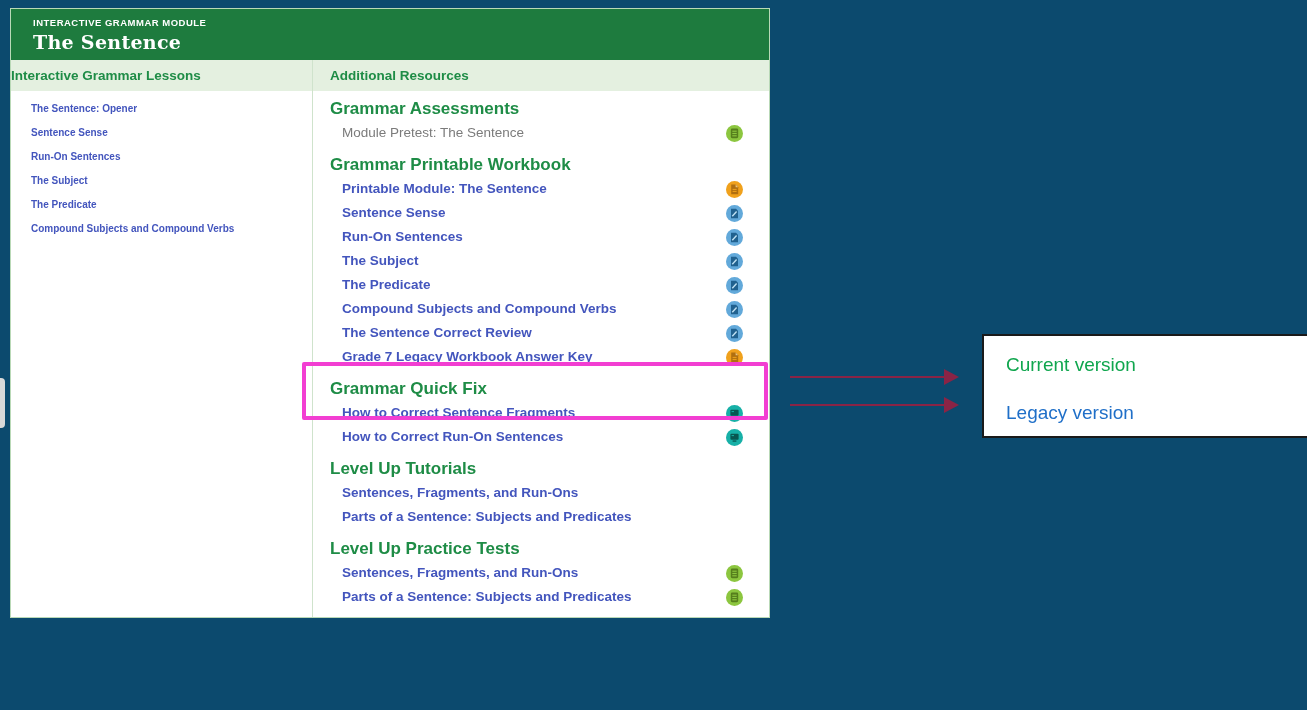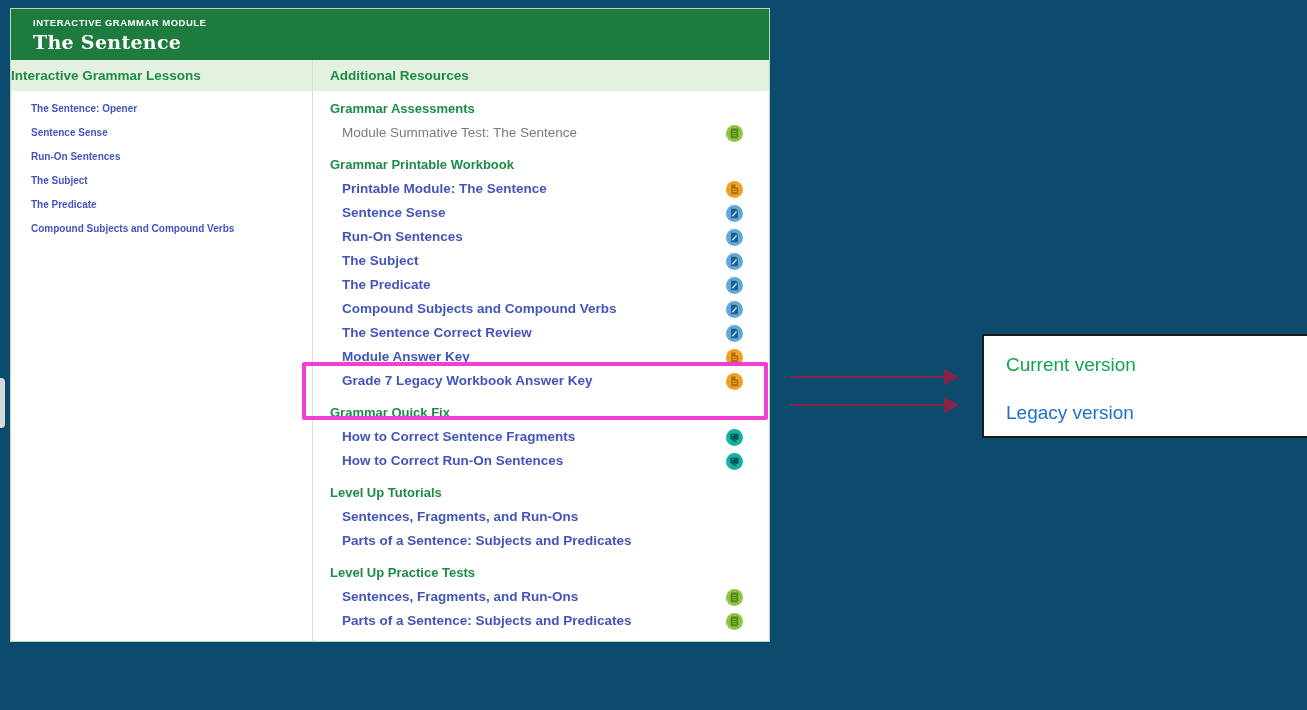--- a/index.html
+++ b/index.html
@@ -20,21 +20,21 @@
         height:31px;line-height:31px;font-size:13.5px;font-weight:700;color:#1e8c46;}
   .col-left .col-header{}
   .col-right .col-header{padding-left:17px;}
 
   .lesson-list{padding:5px 10px 8px 20px;}
   .lesson-item{height:24px;line-height:24px;font-size:10px;font-weight:600;
         color:#4355bd;white-space:nowrap;cursor:pointer;}
 
   .resource-list{position:relative;padding:5px 0 8px 0;}
   .res-heading{height:24px;line-height:24px;padding-left:17px;
-        font-size:13px;font-weight:700;color:#1e8c46;}
+        font-size:17px;font-weight:700;color:#1e8c46;}
   .res-heading.gap{margin-top:8px;}
   .res-item{position:relative;height:24px;line-height:24px;padding-left:29px;
         font-size:13.5px;white-space:nowrap;}
   .res-item.link span.lbl{color:#4355bd;font-weight:600;cursor:pointer;}
   .res-item.muted span.lbl{color:#7b7b7b;font-weight:500;}
   .res-icon{position:absolute;right:26px;top:3.5px;width:17px;height:17px;cursor:pointer;}
   .res-icon svg{display:block;}
 
   
   .highlight-box{position:absolute;left:302px;top:362px;width:466px;height:58px;
@@ -75,21 +75,21 @@
             <div class="lesson-item">Run-On Sentences</div>
             <div class="lesson-item">The Subject</div>
             <div class="lesson-item">The Predicate</div>
             <div class="lesson-item">Compound Subjects and Compound Verbs</div>
           </div>
       </div>
       <div class="col-right">
         <div class="col-header">Additional Resources</div>
         <div class="resource-list" id="resource-list">
             <div class="res-heading">Grammar Assessments</div>
-            <div class="res-item muted"><span class="lbl">Module Summative Test: The Sentence</span><span class="res-icon">
+            <div class="res-item muted"><span class="lbl">Module Pretest: The Sentence</span><span class="res-icon">
                 <svg width="17" height="17" viewBox="0 0 17 17">
                   <circle cx="8.5" cy="8.5" r="8.5" fill="#8cc63f"></circle>
                   <rect x="4.8" y="3.6" width="7.4" height="9.6" rx="1.4" fill="#567f1d"></rect>
                   <g stroke="#8cc63f" stroke-width="1.1">
                     <line x1="6.3" y1="6.2" x2="10.7" y2="6.2"></line>
                     <line x1="6.3" y1="8.5" x2="10.7" y2="8.5"></line>
                     <line x1="6.3" y1="10.8" x2="10.7" y2="10.8"></line>
                   </g>
                 </svg>
               </span></div>
@@ -140,42 +140,31 @@
                   <line x1="6.3" y1="11.2" x2="10.6" y2="6.6" stroke="#bfe0f2" stroke-width="1.4"></line>
                 </svg>
               </span></div>
             <div class="res-item link"><span class="lbl">The Sentence Correct Review</span><span class="res-icon">
                 <svg width="17" height="17" viewBox="0 0 17 17">
                   <circle cx="8.5" cy="8.5" r="8.5" fill="#62a9da"></circle>
                   <path d="M5 3.8 h5 l2 2 v7.4 H5 z" fill="#20618f"></path>
                   <line x1="6.3" y1="11.2" x2="10.6" y2="6.6" stroke="#bfe0f2" stroke-width="1.4"></line>
                 </svg>
               </span></div>
-            <div class="res-item link"><span class="lbl">Module Answer Key</span><span class="res-icon">
+            <div class="res-item link"><span class="lbl">Grade 7 Legacy Workbook Answer Key</span><span class="res-icon">
                 <svg width="17" height="17" viewBox="0 0 17 17">
                   <circle cx="8.5" cy="8.5" r="8.5" fill="#f0a11c"></circle>
                   <path d="M5.2 3.6 h4.4 l2.6 2.6 v7 H5.2 z" fill="#b06f10"></path>
                   <path d="M9.6 3.6 l2.6 2.6 h-2.6 z" fill="#e8c280"></path>
                   <g stroke="#f0a11c" stroke-width="1">
                     <line x1="6.6" y1="8.4" x2="10.6" y2="8.4"></line>
                     <line x1="6.6" y1="10.4" x2="10.6" y2="10.4"></line>
                   </g>
                 </svg>
               </span></div>
-            <div class="res-item link"><span class="lbl">Grade 7 Legacy Workbook Answer Key</span><span class="res-icon">
-                <svg width="17" height="17" viewBox="0 0 17 17">
-                  <circle cx="8.5" cy="8.5" r="8.5" fill="#f0a11c"></circle>
-                  <path d="M5.2 3.6 h4.4 l2.6 2.6 v7 H5.2 z" fill="#b06f10"></path>
-                  <path d="M9.6 3.6 l2.6 2.6 h-2.6 z" fill="#e8c280"></path>
-                  <g stroke="#f0a11c" stroke-width="1">
-                    <line x1="6.6" y1="8.4" x2="10.6" y2="8.4"></line>
-                    <line x1="6.6" y1="10.4" x2="10.6" y2="10.4"></line>
-                  </g>
-                </svg>
-              </span></div>
             <div class="res-heading gap">Grammar Quick Fix</div>
             <div class="res-item link"><span class="lbl">How to Correct Sentence Fragments</span><span class="res-icon">
                 <svg width="17" height="17" viewBox="0 0 17 17">
                   <circle cx="8.5" cy="8.5" r="8.5" fill="#17b0a7"></circle>
                   <rect x="4.4" y="4.8" width="8.2" height="6" rx="1" fill="#085751"></rect>
                   <rect x="6.6" y="11.4" width="3.8" height="1.3" fill="#085751"></rect>
                   <line x1="5.6" y1="6.6" x2="8" y2="6.6" stroke="#17b0a7" stroke-width="1"></line>
                 </svg>
               </span></div>
             <div class="res-item link"><span class="lbl">How to Correct Run-On Sentences</span><span class="res-icon">

